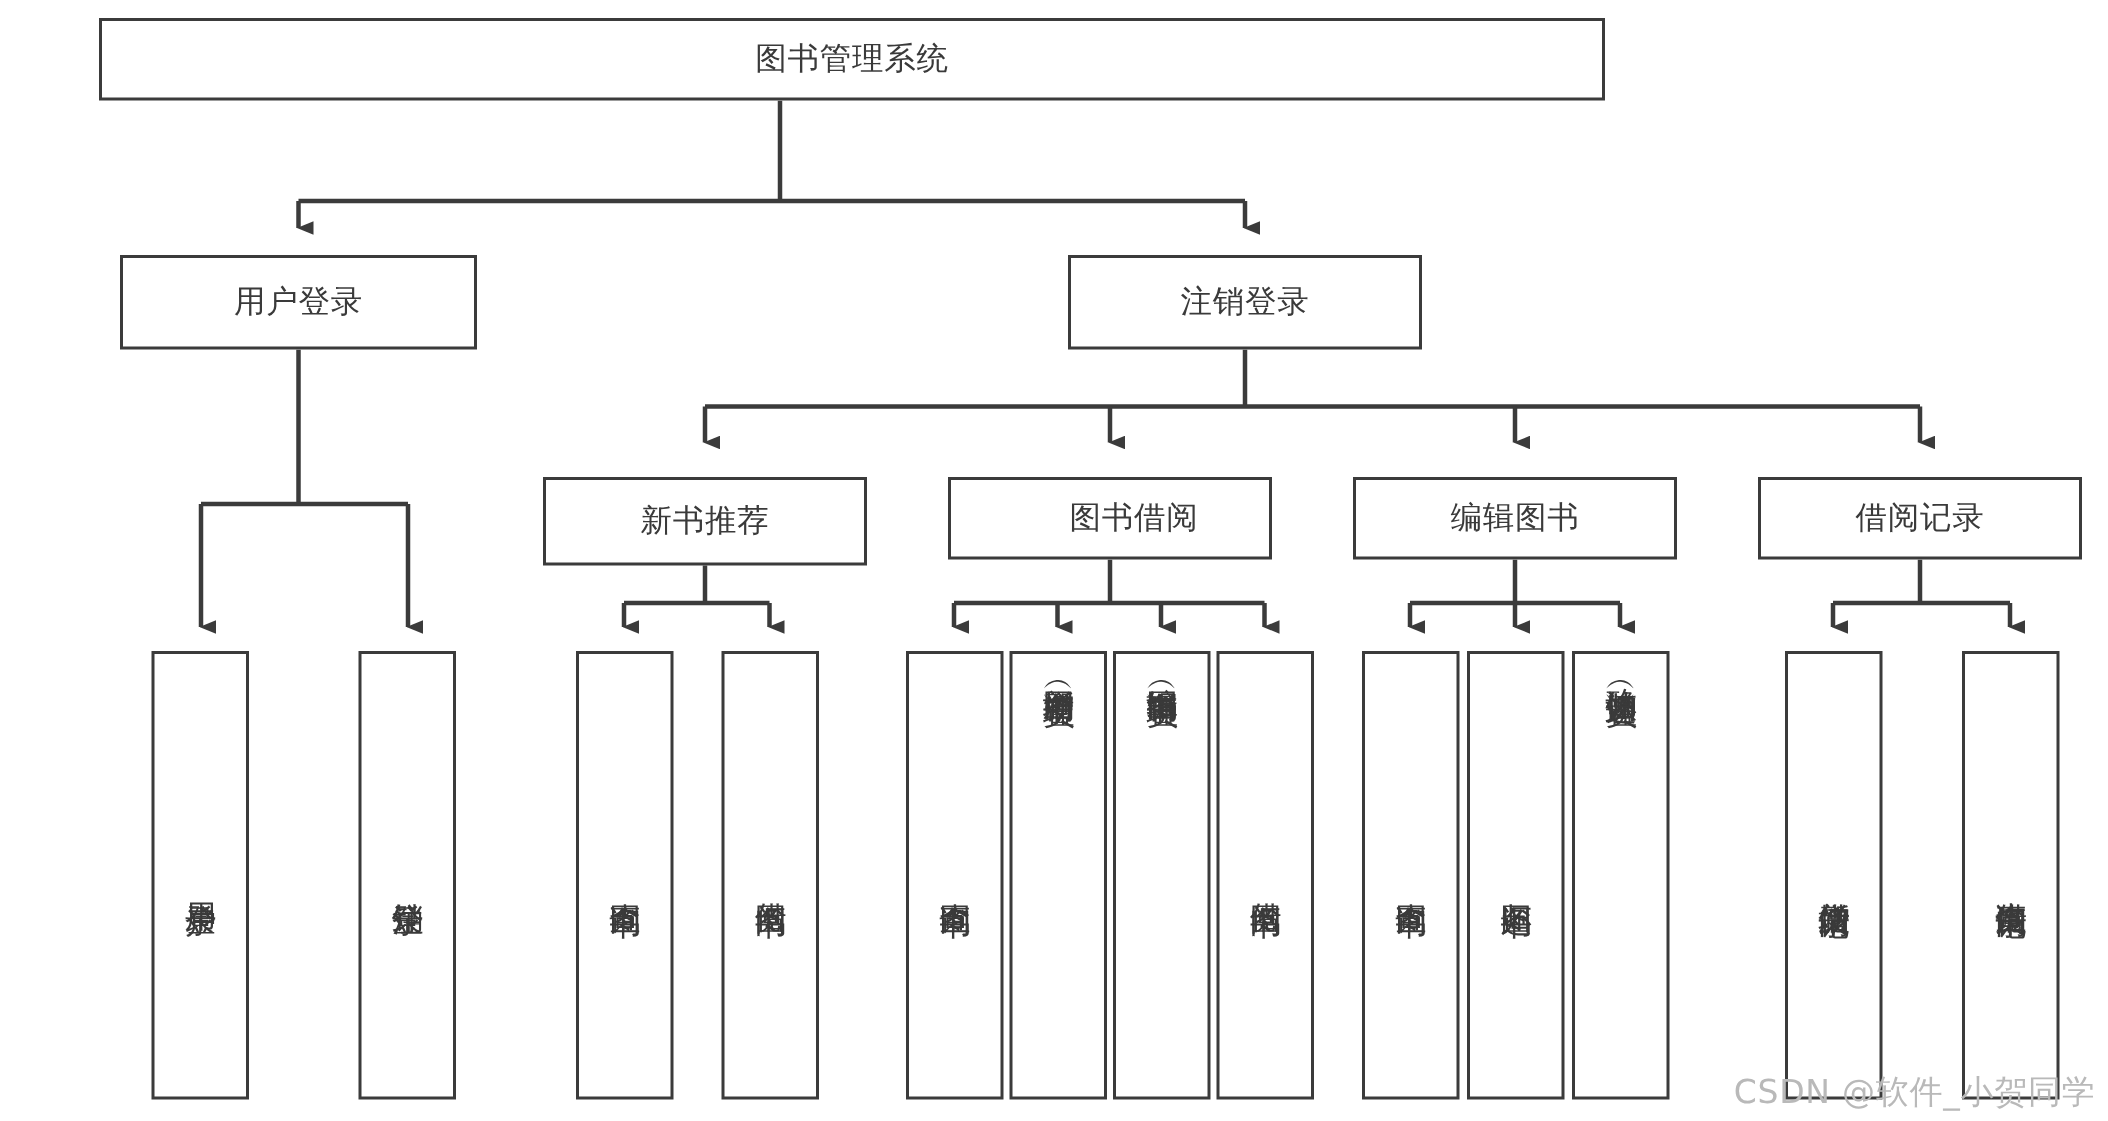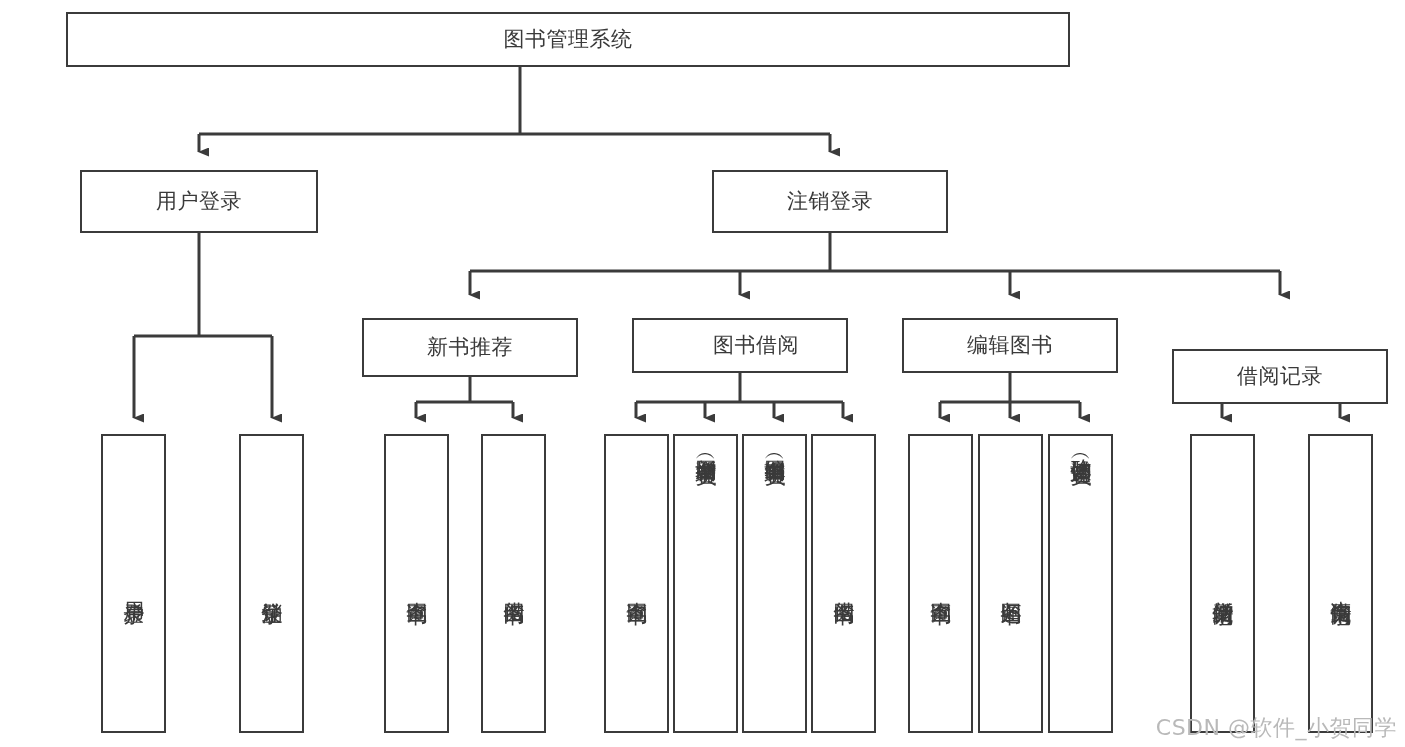--- a/index.html
+++ b/index.html
@@ -137,21 +137,21 @@
 
   <div class="node horizontal" style="left:362px; top:318px; width:216px; height:59px;">
     <span class="node-label">新书推荐</span>
   </div>
   <div class="node horizontal" style="left:632px; top:318px; width:216px; height:55px;padding-left:32px;">
     <span class="node-label">图书借阅</span>
   </div>
   <div class="node horizontal" style="left:902px; top:318px; width:216px; height:55px;">
     <span class="node-label">编辑图书</span>
   </div>
-  <div class="node horizontal" style="left:1172px; top:318px; width:216px; height:55px;margin-top:31px;">
+  <div class="node horizontal" style="left:1172px; top:318px; width:216px; height:55px;">
     <span class="node-label">借阅记录</span>
   </div>
 
   <div class="node vertical center" style="left:101px; top:434px; width:65px; height:299px;">
     <span class="node-label">用户登录</span>
   </div>
   <div class="node vertical center" style="left:239px; top:434px; width:65px; height:299px;">
     <span class="node-label">注销登录</span>
   </div>
 

